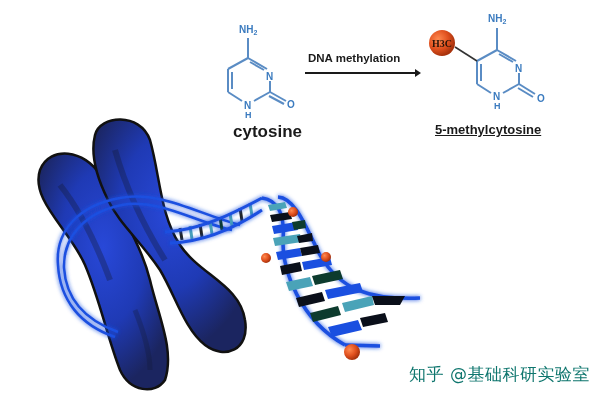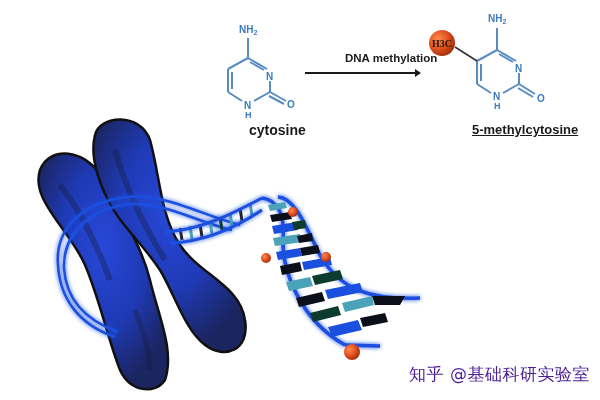--- a/index.html
+++ b/index.html
@@ -1,20 +1,20 @@
 <!DOCTYPE html>
 <html><head>
 <meta charset="utf-8">
 <style>
   html, body { margin: 0; padding: 0; background: #ffffff; }
   body { width: 600px; height: 400px; position: relative; overflow: hidden; font-family: "Liberation Sans", sans-serif; }
   .canvas { position: absolute; left: 0; top: 0; width: 600px; height: 400px; }
-  .label { position: absolute; font-family: "Liberation Sans", sans-serif; font-weight: bold; color: #1a1a1a; white-space: nowrap; margin-left: 37px; }
+  .label { position: absolute; font-family: "Liberation Sans", sans-serif; font-weight: bold; color: #1a1a1a; white-space: nowrap; }
   .atom { font-family: "Liberation Sans", sans-serif; font-weight: bold; fill: #3b7bbf; }
-  .watermark { position: absolute; right: 10px; bottom: 14px; font-family: "DejaVu Sans", sans-serif; font-size: 17px; color: #4c1d95; letter-spacing: 0.5px; }
+  .watermark { position: absolute; right: 10px; bottom: 14px; font-family: "DejaVu Sans", sans-serif; font-size: 17px; color: #0f766e; letter-spacing: 0.5px; }
 </style>
 </head>
 <body>
 
 <svg class="canvas" viewBox="0 0 600 400" xmlns="http://www.w3.org/2000/svg">
   <defs>
     <radialGradient id="chromoGrad" cx="50%" cy="40%" r="60%">
       <stop offset="0%" stop-color="#2848d8"></stop>
       <stop offset="55%" stop-color="#1f3ab5"></stop>
       <stop offset="100%" stop-color="#1b2560"></stop>
@@ -151,16 +151,16 @@
 
   <g>
     <circle cx="293" cy="212" r="5" fill="url(#ballGrad)"></circle>
     <circle cx="266" cy="258" r="5" fill="url(#ballGrad)"></circle>
     <circle cx="326" cy="257" r="5" fill="url(#ballGrad)"></circle>
     <circle cx="352" cy="352" r="8" fill="url(#ballGrad)"></circle>
   </g>
 </svg>
 
 <div class="label" style="left:308px; top:52px; font-size:11.5px;">DNA methylation</div>
-<div class="label" style="left:212px; top:122px; font-size:14px;">cytosine</div>
+<div class="label" style="left:233px; top:122px; font-size:17px;">cytosine</div>
 <div class="label" style="left:435px; top:122px; font-size:13px;text-decoration:underline;">5-methylcytosine</div>
 
 <div class="watermark">知乎 @基础科研实验室</div>
 
 </body></html>

